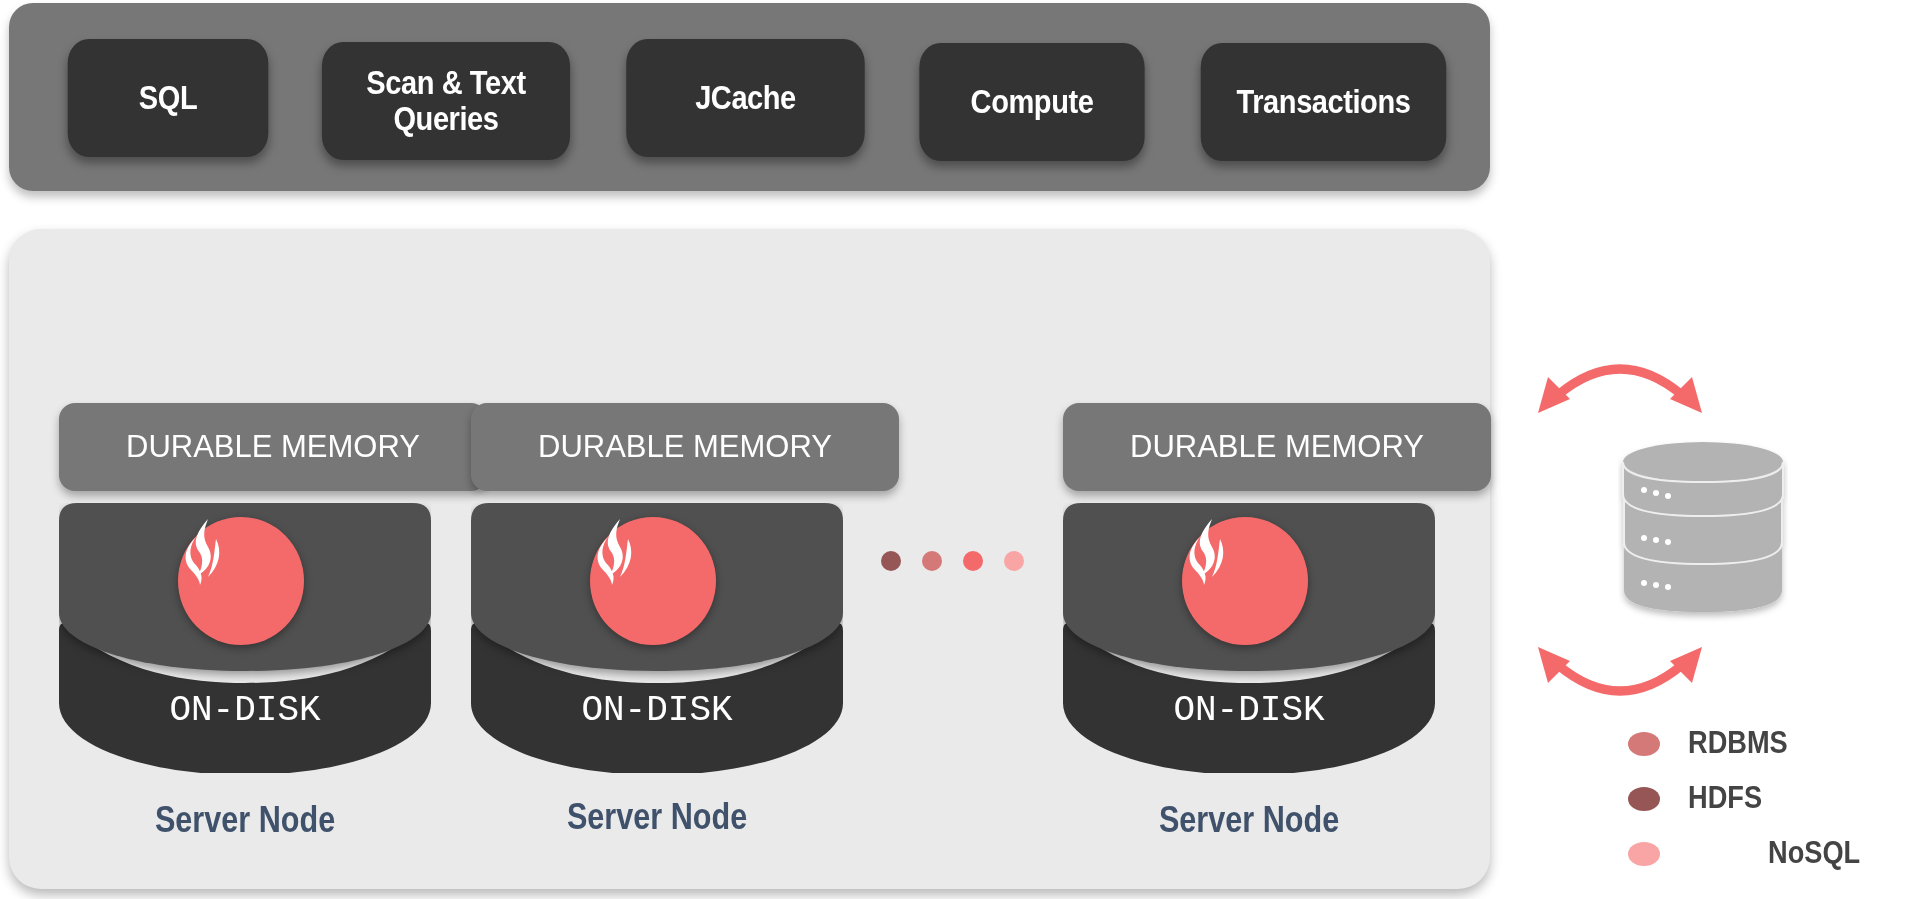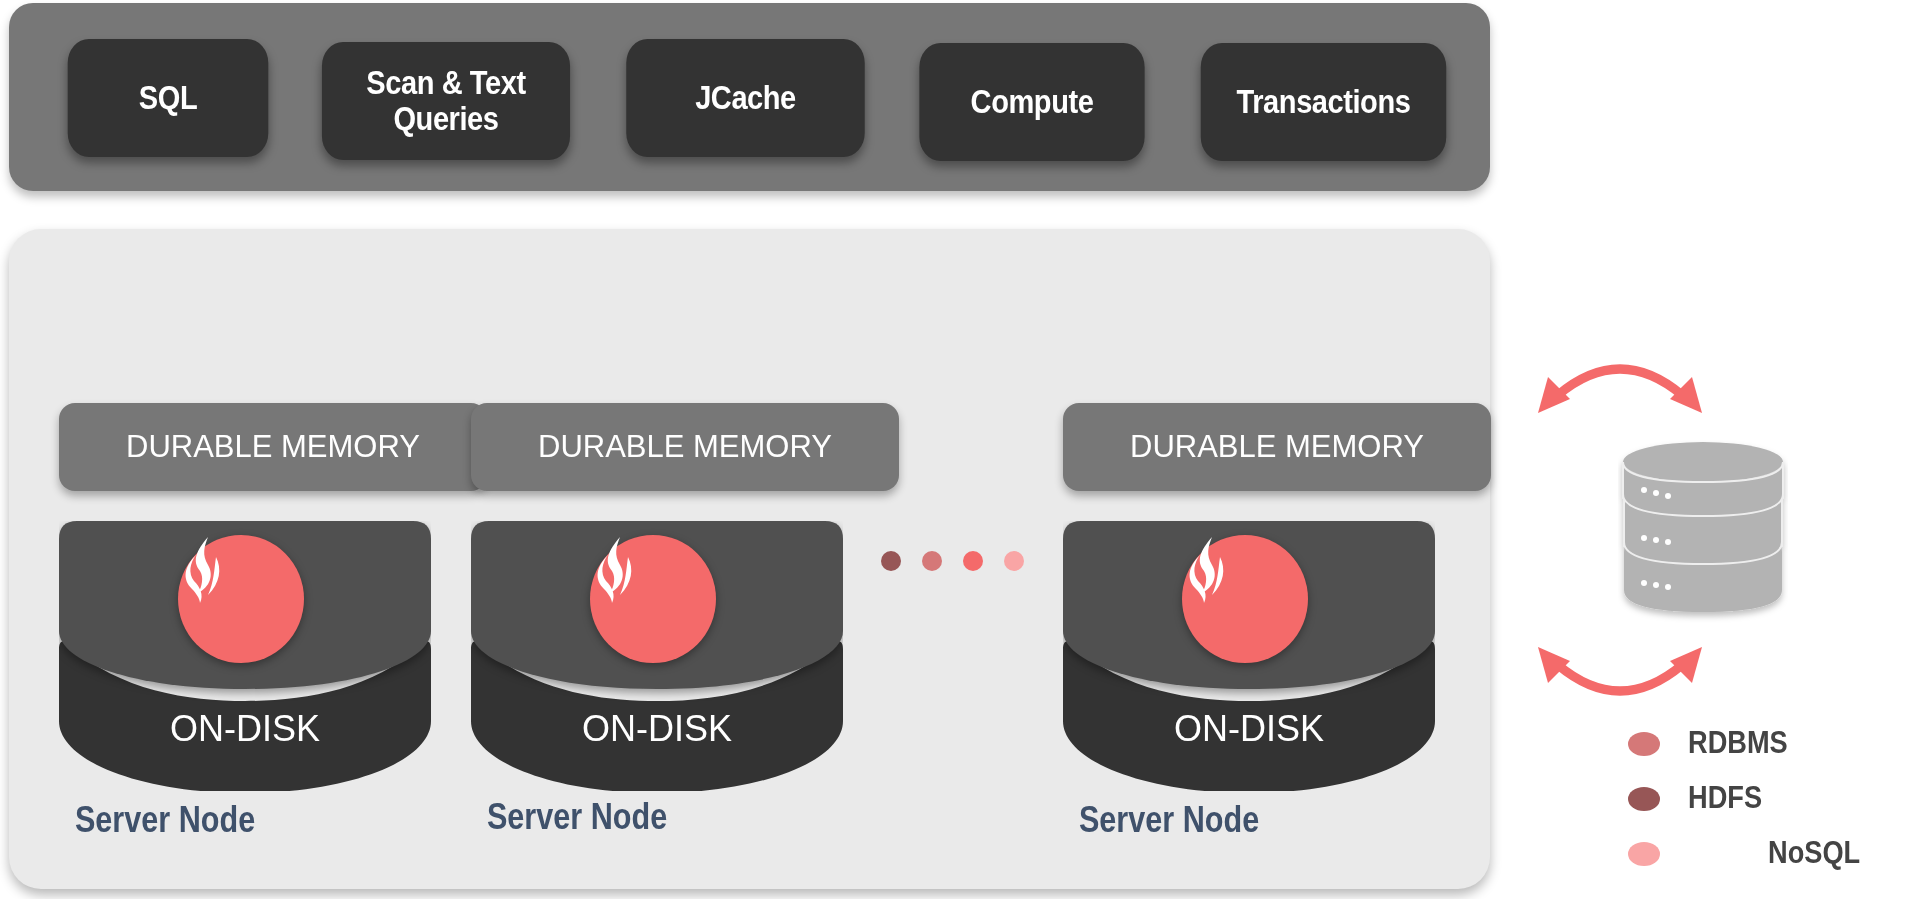--- a/index.html
+++ b/index.html
@@ -17,26 +17,26 @@
                   border-radius:32px; box-shadow:0 6px 12px rgba(0,0,0,0.28); }
   .kv-bar { position:absolute; left:45px; top:46px; width:1390px; height:107px;
             background:#f46a6a; border-radius:20px; color:#fff; font-weight:bold;
             font-size:44px; display:flex; align-items:center; justify-content:center;
             box-shadow:0 8px 16px rgba(0,0,0,0.22); }
   .kv-bar span { display:inline-block; transform:scaleX(0.85); }
   .node { position:absolute; top:174px; width:428px; }
   .mem-box { position:relative; height:88px; background:#777777; border-radius:16px;
              color:#fff; font-size:31px; display:flex; align-items:center; justify-content:center;
              box-shadow:0 5px 8px rgba(0,0,0,0.3); }
-  .drum { position:relative; margin-top:30px; height:270px; }
+  .drum { position:relative; margin-top:12px; height:270px;font-family:Liberation Mono, monospace; }
   .drum svg { position:absolute; left:0; top:0; }
   .logo { position:absolute; left:119px; top:14px; width:126px; height:128px; border-radius:50%;
           background:#f46a6a; box-shadow:0 3px 8px rgba(0,0,0,0.35); display:flex; align-items:center; justify-content:center; }
   .disk-label { position:absolute; left:0; width:372px; top:187px; text-align:center; color:#fff; font-size:36px; }
-  .node-label { position:absolute; left:0; width:372px; color:#3f516b;
+  .node-label { position:absolute; left:0; width:372px; text-align:center; color:#3f516b;
                 font-weight:bold; font-size:36px; }
   .node-label span { display:inline-block; transform:scaleX(0.85); }
   .dot { position:absolute; width:20px; height:20px; border-radius:50%; }
   .legend-dot { position:absolute; width:32px; height:24px; border-radius:50%; }
   .legend-label { position:absolute; color:#444444; font-weight:bold; font-size:32px; }
   .legend-label span { display:inline-block; transform:scaleX(0.85); transform-origin:left center; }
 </style>
 </head>
 <body>
 

